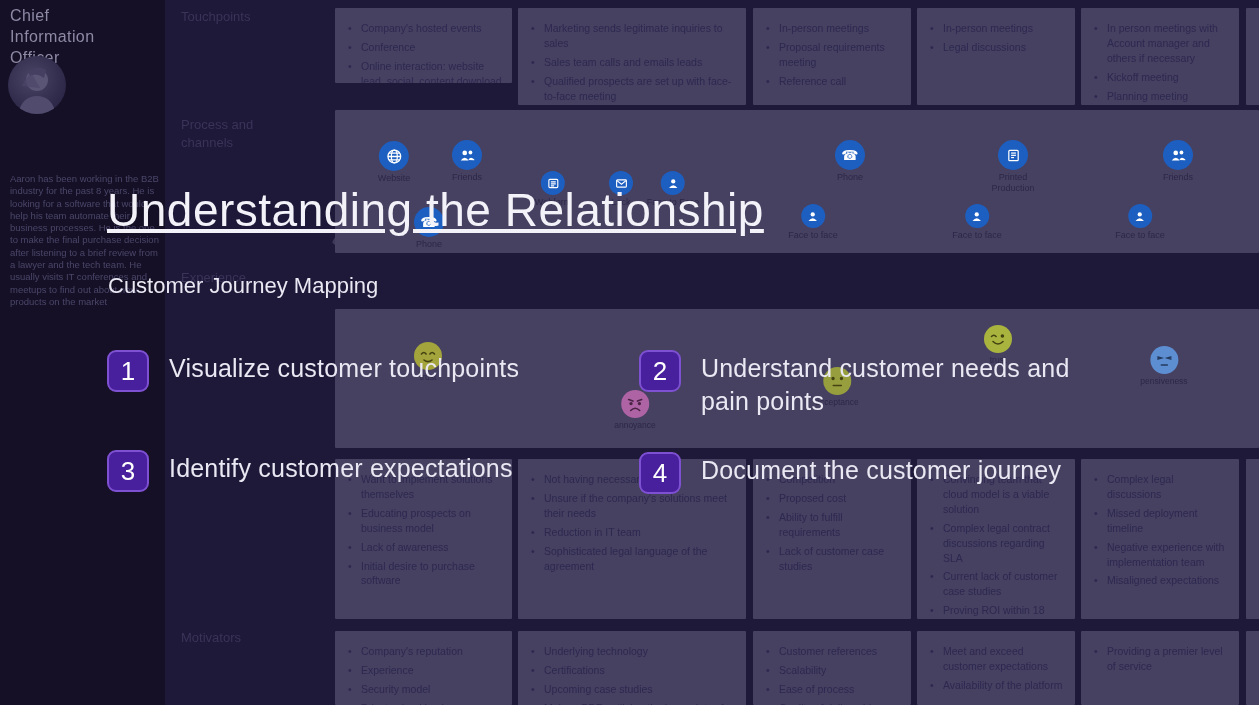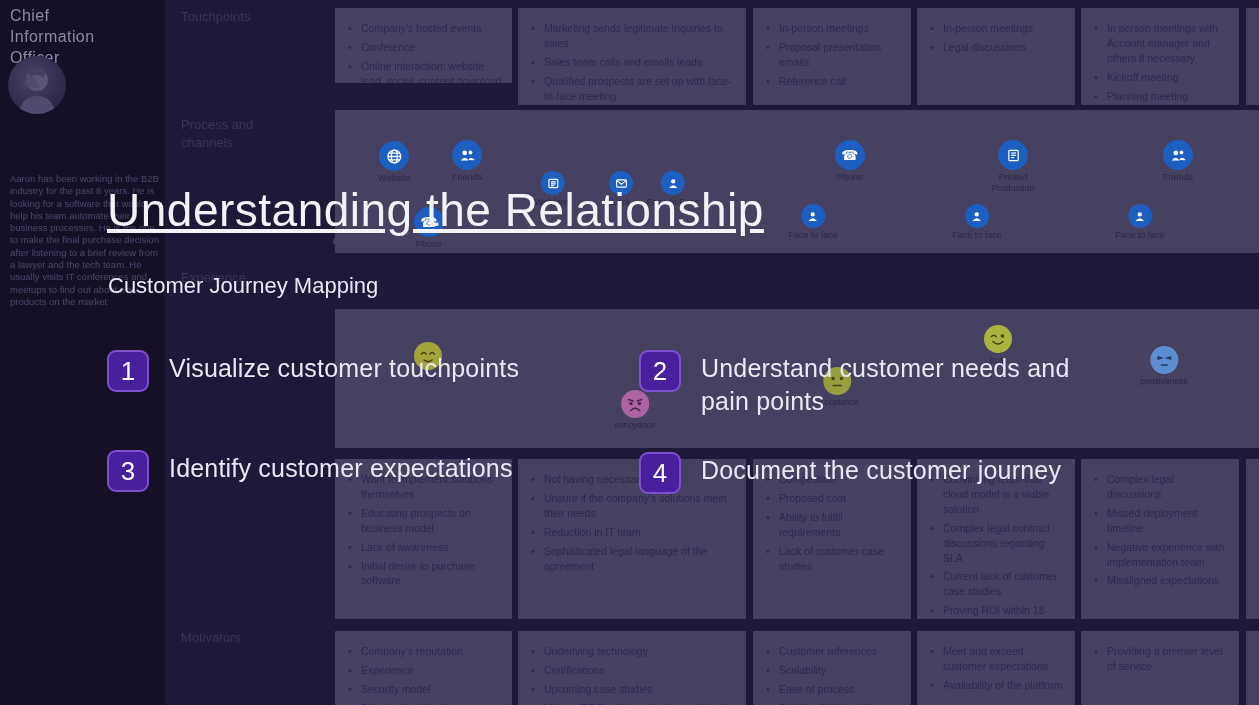--- a/index.html
+++ b/index.html
@@ -61,21 +61,21 @@
     <div class="box" style="left:353px;top:8px;width:228px;height:97px">
       <ul>
         <li>Marketing sends legitimate inquiries to sales</li>
         <li>Sales team calls and emails leads</li>
         <li>Qualified prospects are set up with face-to-face meeting</li>
       </ul>
     </div>
     <div class="box" style="left:588px;top:8px;width:158px;height:97px">
       <ul>
         <li>In-person meetings</li>
-        <li>Proposal presentation emails</li>
+        <li>Proposal requirements meeting</li>
         <li>Reference call</li>
       </ul>
     </div>
     <div class="box" style="left:752px;top:8px;width:158px;height:97px">
       <ul>
         <li>In-person meetings</li>
         <li>Legal discussions</li>
       </ul>
     </div>
     <div class="box" style="left:916px;top:8px;width:158px;height:97px">

